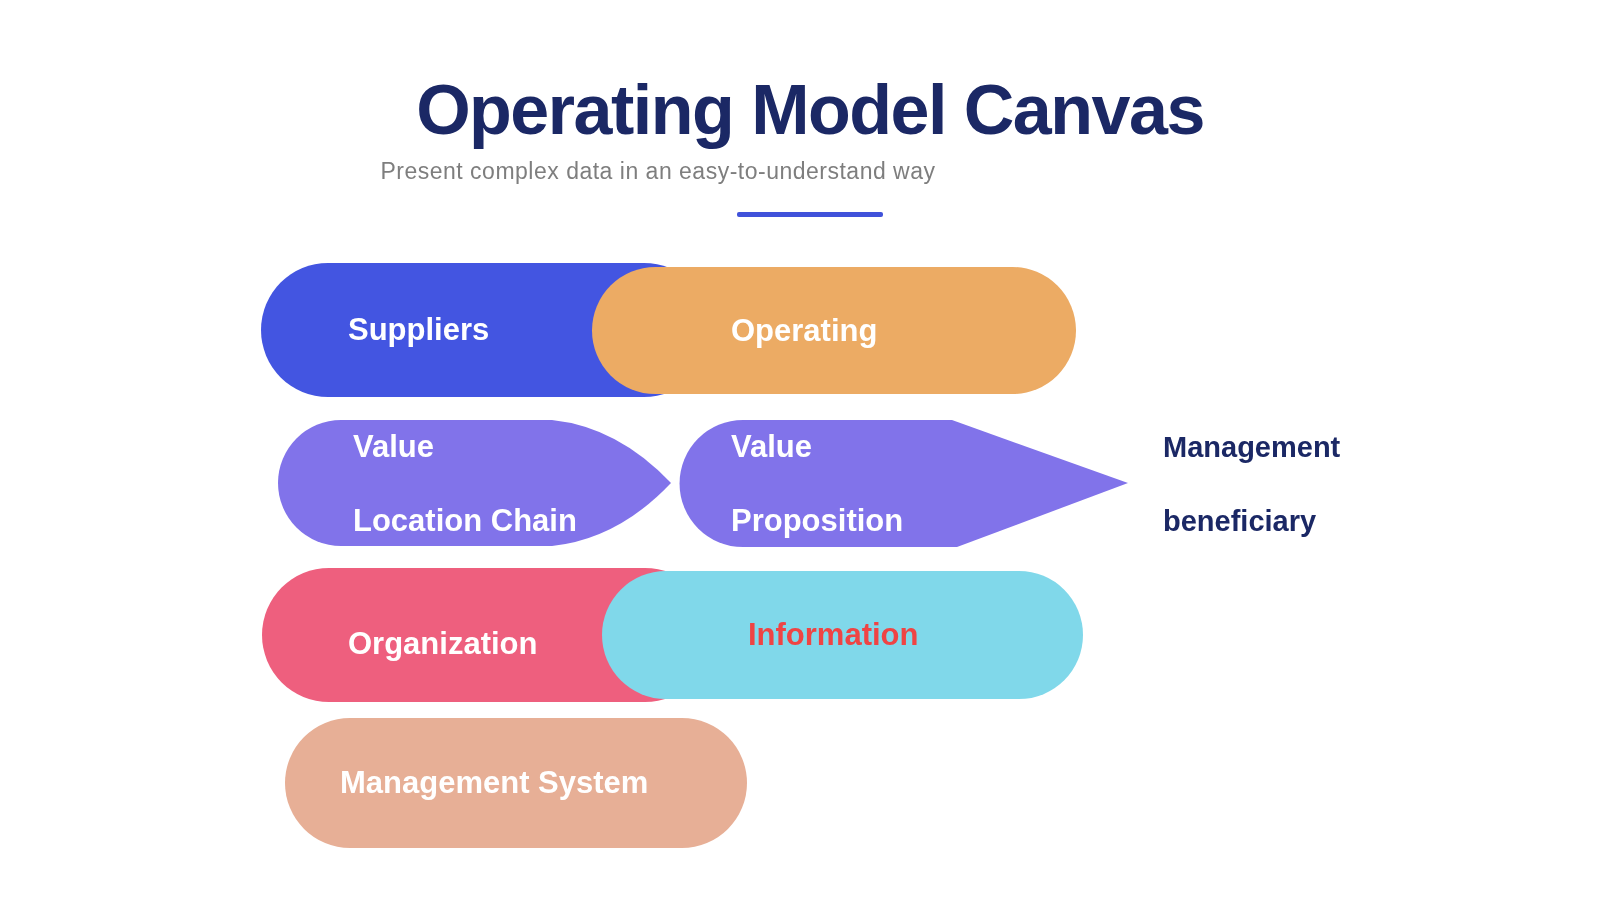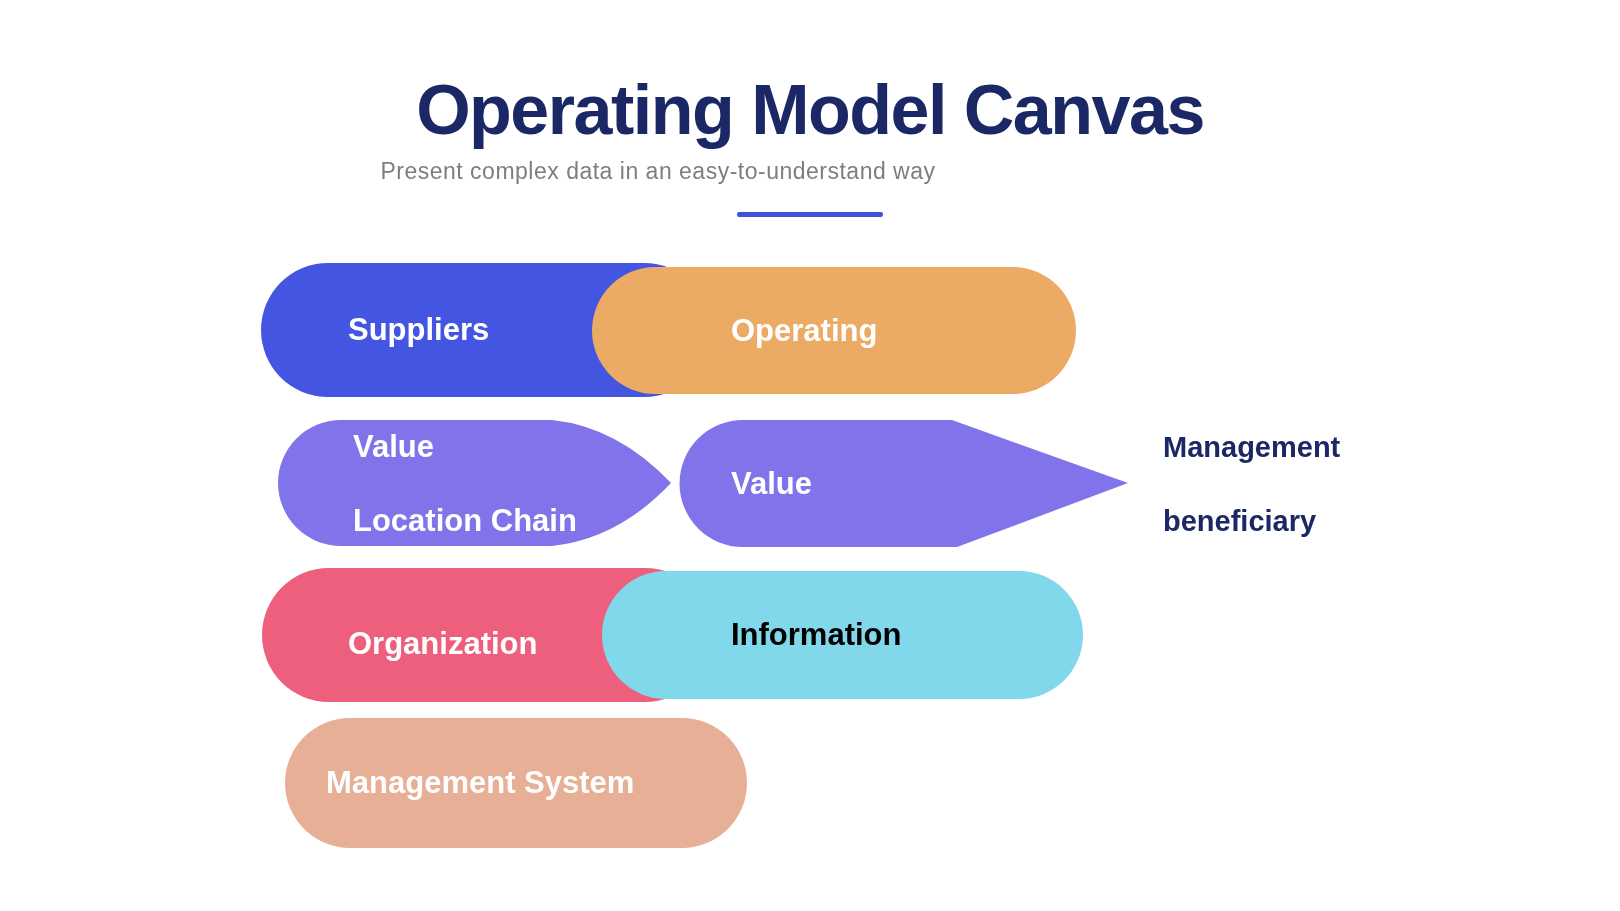--- a/index.html
+++ b/index.html
@@ -28,21 +28,21 @@
     position:absolute;display:flex;align-items:center;
     font-size:31px;font-weight:bold;white-space:nowrap;
   }
   .label.two-line{flex-direction:column;align-items:flex-start;justify-content:center;line-height:38px;gap:36px;}
   .lbl-suppliers   {left:348px;top:263px;height:134px;}
   .lbl-location    {left:731px;top:267px;height:127px;}
   .lbl-vdc         {left:353px;top:420px;height:127px;}
   .lbl-vp          {left:731px;top:420px;height:127px;}
   .lbl-organization{left:348px;top:568px;height:152px;}
   .lbl-information {left:731px;top:571px;height:128px;}
-  .lbl-management  {left:326px;top:718px;height:130px;}
+  .lbl-management  {left:340px;top:718px;height:130px;}
   .lbl-customers   {left:1163px;top:420px;height:127px;font-size:29px;line-height:37px;}
 </style>
 </head>
 <body>
 
 <div class="stage">
 
   <div class="abs page-title" style="color: rgb(27, 40, 101);">Operating Model Canvas</div>
   <div class="abs page-subtitle" style="color: rgb(126, 126, 126);">Present complex data in an easy-to-understand way</div>
   <div class="abs divider" style="background-color: rgb(64, 82, 218);"></div>
@@ -63,24 +63,25 @@
   <div class="label lbl-suppliers" style="color: rgb(255, 255, 255);">Suppliers</div>
   <div class="label lbl-location" style="color: rgb(255, 255, 255);">Operating</div>
 
   <div class="label two-line lbl-vdc" style="color: rgb(255, 255, 255);">
     <span>Value</span>
     <span>Location Chain</span>
   </div>
 
   <div class="label two-line lbl-vp" style="color: rgb(255, 255, 255);">
     <span>Value</span>
+    <span>Proposition</span>
   </div>
 
   <div class="label two-line lbl-customers" style="color: rgb(27, 40, 101);">
     <span>Management</span>
     <span>beneficiary</span>
   </div>
 
   <div class="label lbl-organization" style="color: rgb(255, 255, 255);">Organization</div>
-  <div class="label lbl-information" style="color: #000000;">Information</div>
+  <div class="label lbl-information" style="color: #ef4444; margin-left: 17px;">Information</div>
   <div class="label lbl-management" style="color: rgb(255, 255, 255);">Management System</div>
 
 </div>
 
 </body></html>

